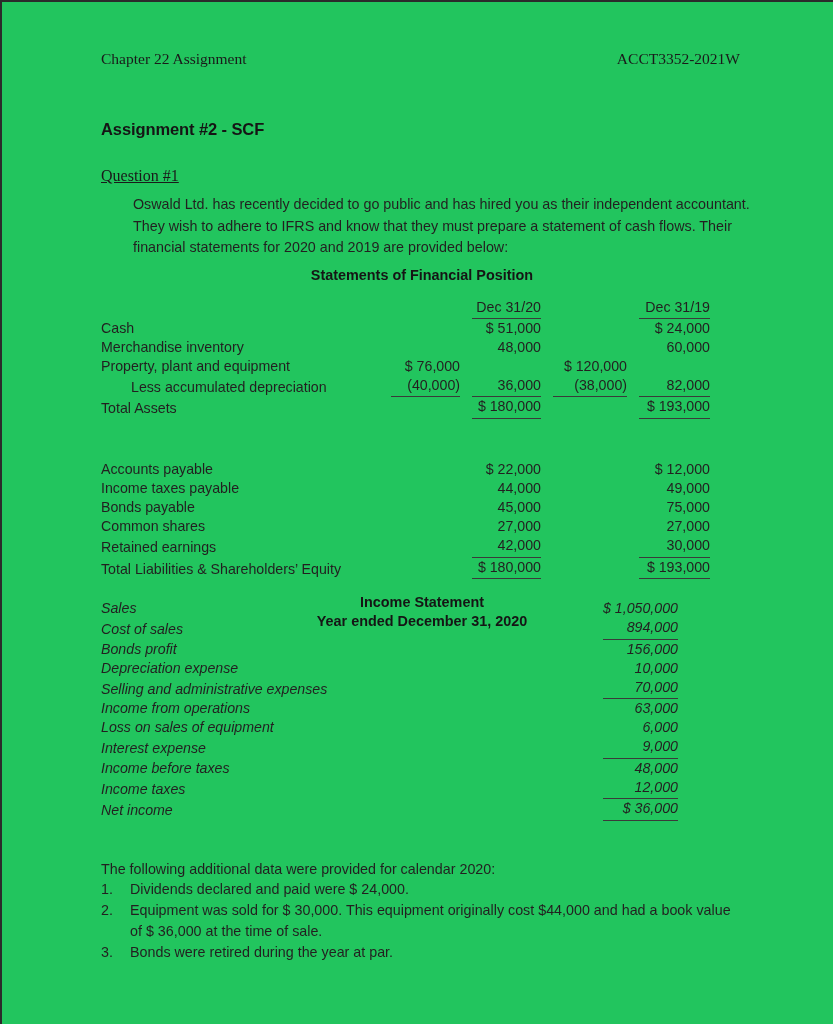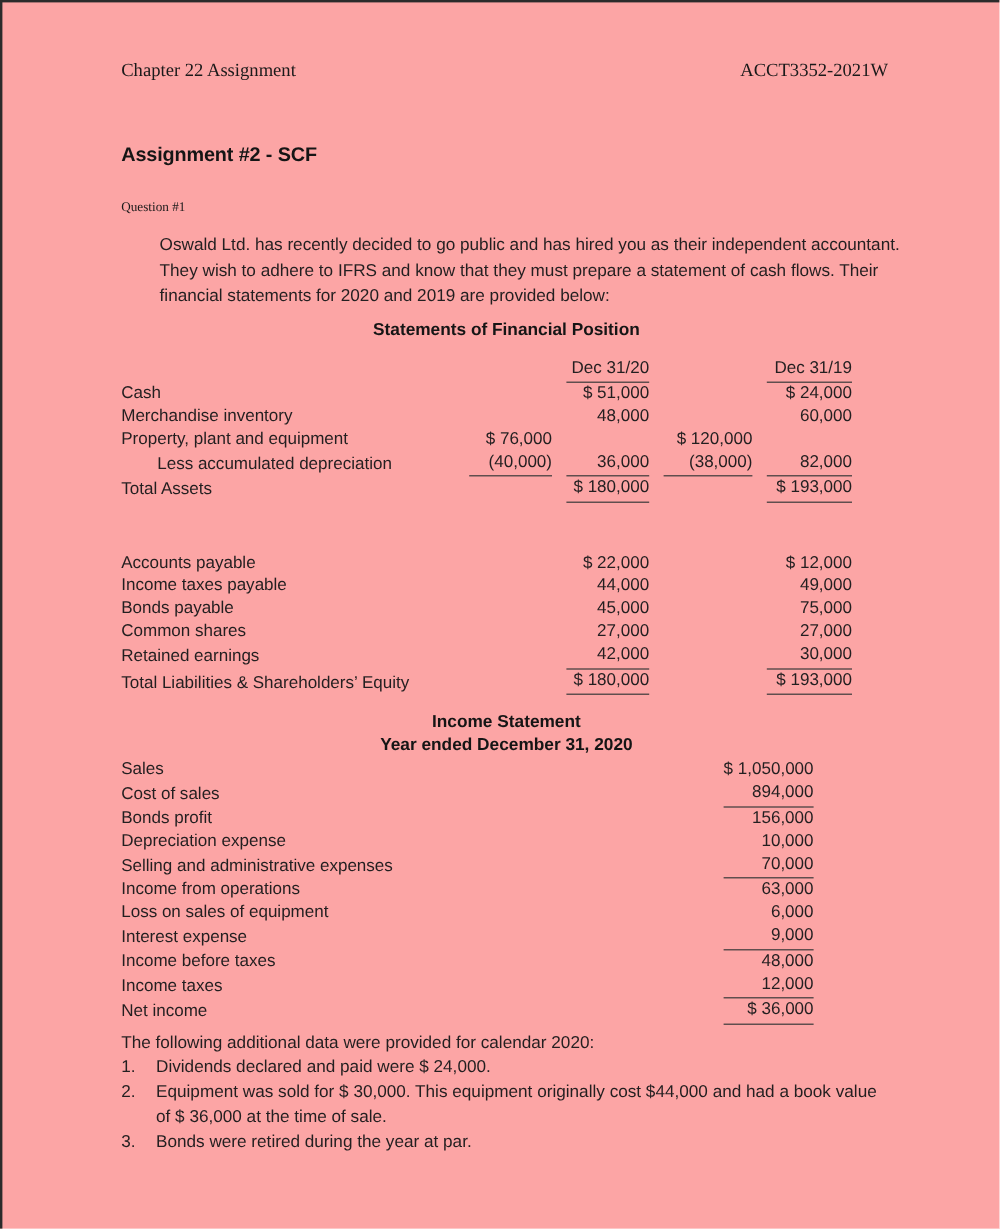--- a/index.html
+++ b/index.html
@@ -4,21 +4,21 @@
 <style>
   html, body {
     margin: 0;
     padding: 0;
     background: #ffffff;
   }
   .page {
     position: relative;
     width: 833px;
     height: 1024px;
-    background: #fca5a5;
+    background: #22c55e;
     box-sizing: border-box;
     border-top: 2px solid #2b2b2b;
     border-left: 2px solid #2b2b2b;
     overflow: hidden;
     font-family: "Liberation Sans", sans-serif;
     color: #231f20;
   }
 
   
   .doc-header {
@@ -45,22 +45,23 @@
     letter-spacing: -0.1px;
     color: #151515;
   }
 
   
   .question-label {
     position: absolute;
     top: 165px;
     left: 99px;
     font-family: "Liberation Serif", serif;
-    font-size: 11px;
+    font-size: 16px;
     color: #1a1a1a;
+    text-decoration: underline;
   }
 
   
   .intro {
     position: absolute;
     top: 192px;
     left: 99px;
     width: 625px;
     font-size: 14.3px;
     line-height: 21.5px;
@@ -102,21 +103,21 @@
 
   .indent { padding-left: 30px !important; }
 
   
   .ul  { border-bottom: 1.4px solid #3a3a3a; }
   .sp  { padding-bottom: 1.5px !important; }
 
   
   #sfp-assets { top: 296px; left: 99px; }
   #sfp-liab   { top: 458px; left: 99px; }
-  #inc-stmt   { top: 630px; left: 99px; }
+  #inc-stmt   { top: 597px; left: 99px; font-style: italic; }
 
   .c-lbl { width: 290px; }
   .c1    { width: 69px; }
   .c2    { width: 69px; }
   .c3    { width: 74px; }
   .c4    { width: 71px; }
 
   .c-lbl-wide { width: 502px; }
   .c-inc      { width: 70px; }
 

